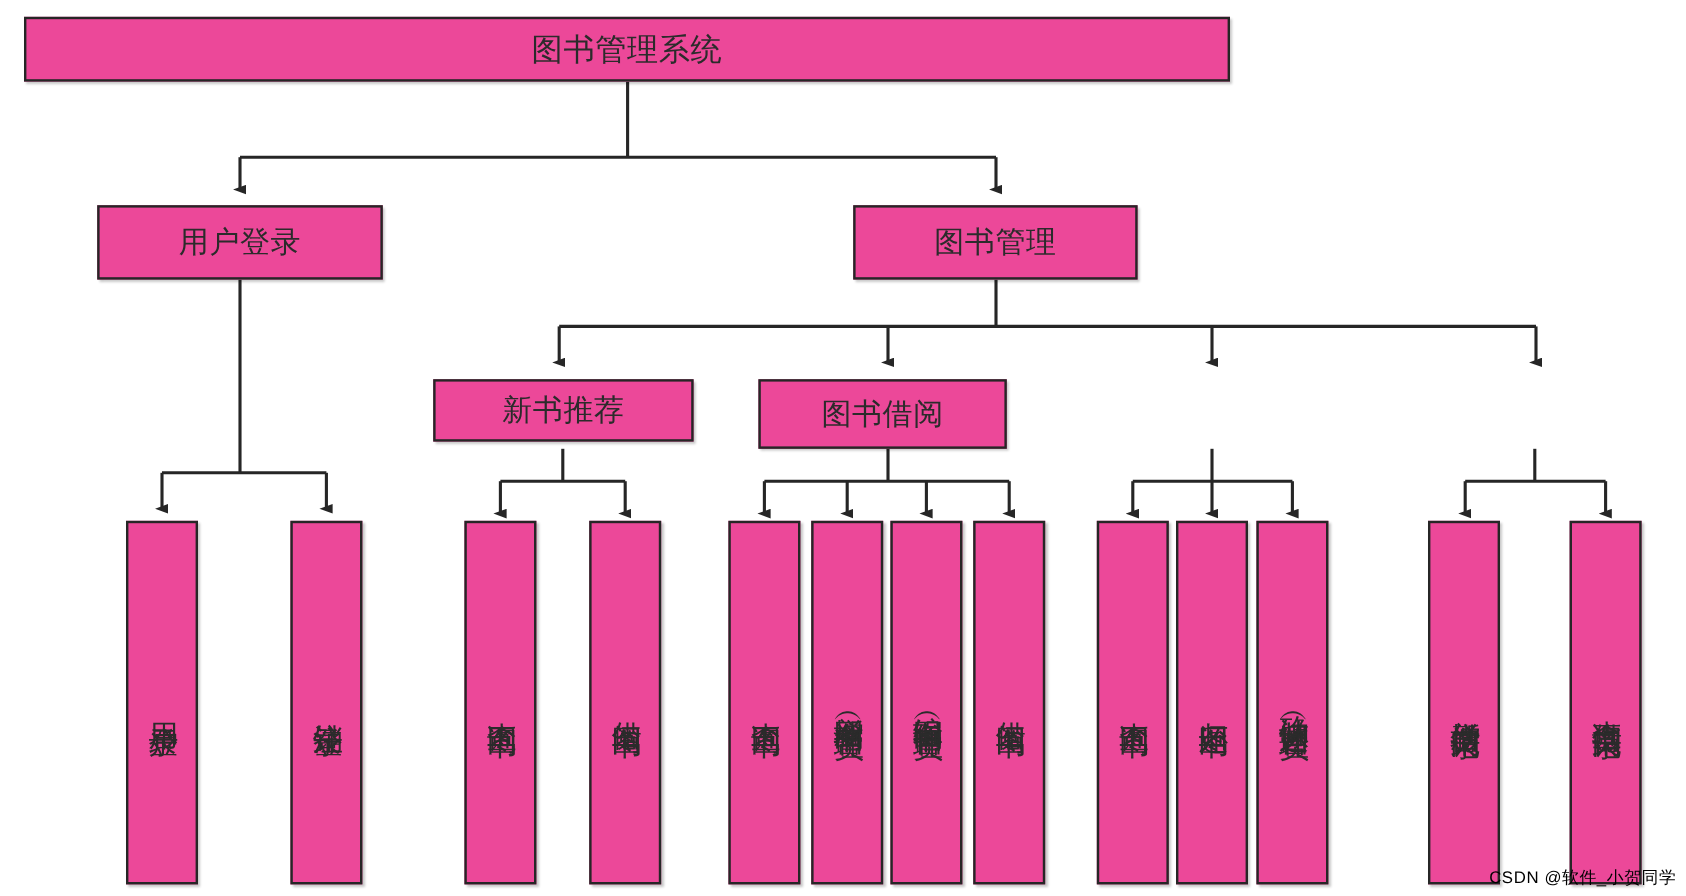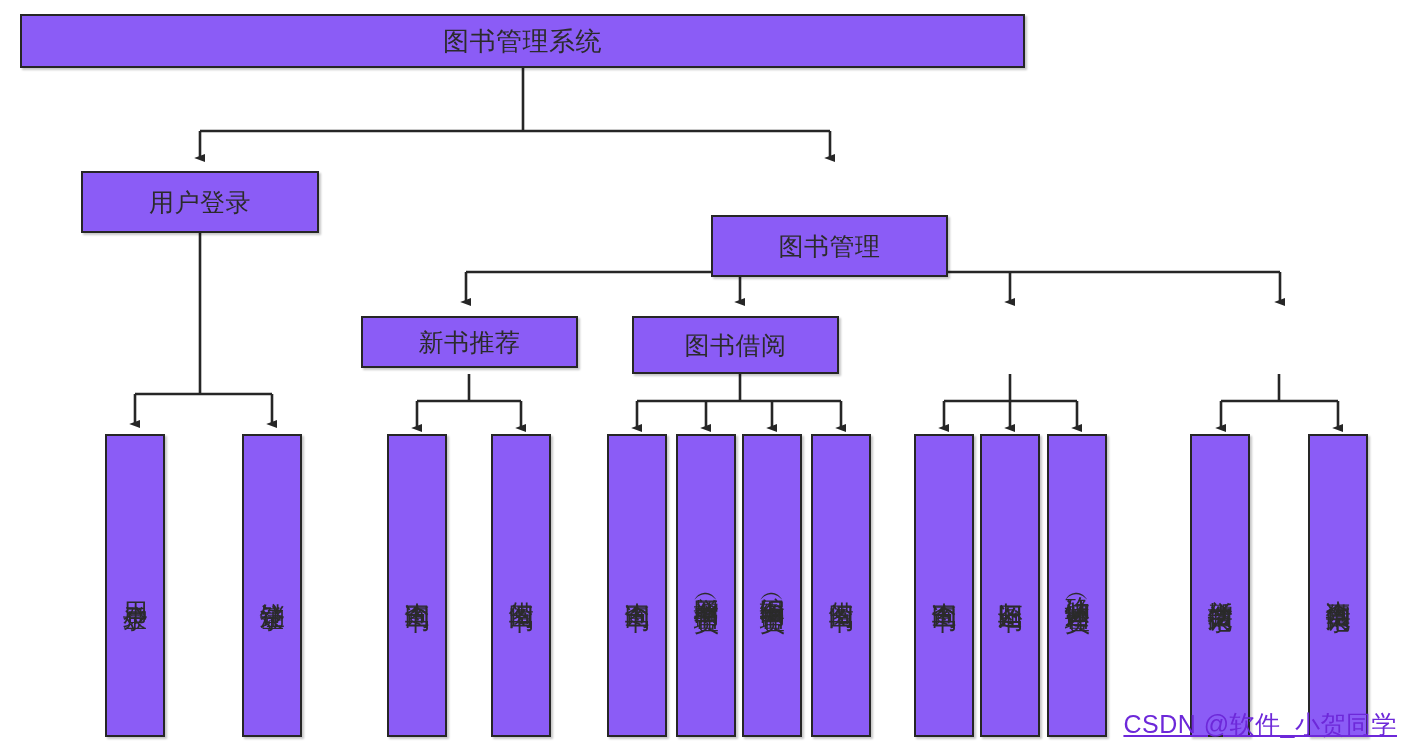--- a/index.html
+++ b/index.html
@@ -21,21 +21,21 @@
     position: absolute;
     left: 0;
     top: 0;
     width: 1405px;
     height: 747px;
     pointer-events: none;
   }
   .node {
     position: absolute;
     box-sizing: border-box;
-    background: #8b5cf6;
+    background: #ec4899;
     border: 2px solid #262626;
     display: flex;
     align-items: center;
     justify-content: center;
     box-shadow: 2px 2px 2px rgba(0,0,0,0.22);
   }
   .node .label {
     color: #2b2b2b;
     white-space: pre;
     text-align: center;
@@ -56,25 +56,24 @@
     writing-mode: vertical-rl;
     text-orientation: upright;
     font-size: 25px;
     letter-spacing: 2px;
     line-height: 1.1;
   }
   .watermark {
     position: absolute;
     right: 8px;
     bottom: 6px;
-    font-size: 25px;
-    color: #6d28d9;
+    font-size: 14px;
+    color: #000000;
     letter-spacing: 0.5px;
     font-family: "Liberation Sans", "DejaVu Sans", sans-serif;
-    text-decoration: underline;
   }
 </style>
 </head>
 <body>
 
 <div id="canvas">
 
   <svg id="wires" viewBox="0 0 1405 747">
     <defs>
       <marker id="arrow" markerWidth="11" markerHeight="11" refX="4" refY="5.2" orient="auto" markerUnits="userSpaceOnUse">
@@ -125,21 +124,21 @@
     </g>
   </svg>
 
   <div class="node h root" style="left:20px; top:14px; width:1005px; height:54px;">
     <span class="label">图书管理系统</span>
   </div>
 
   <div class="node h" style="left:81px; top:171px; width:238px; height:62px;">
     <span class="label">用户登录</span>
   </div>
-  <div class="node h" style="left:711px; top:171px; width:237px; height:62px;margin-top:44px;">
+  <div class="node h" style="left:711px; top:171px; width:237px; height:62px;">
     <span class="label">图书管理</span>
   </div>
 
   <div class="node h" style="left:361px; top:316px; width:217px; height:52px;">
     <span class="label">新书推荐</span>
   </div>
   <div class="node h" style="left:632px; top:316px; width:207px; height:58px;">
     <span class="label">图书借阅</span>
   </div>
 

